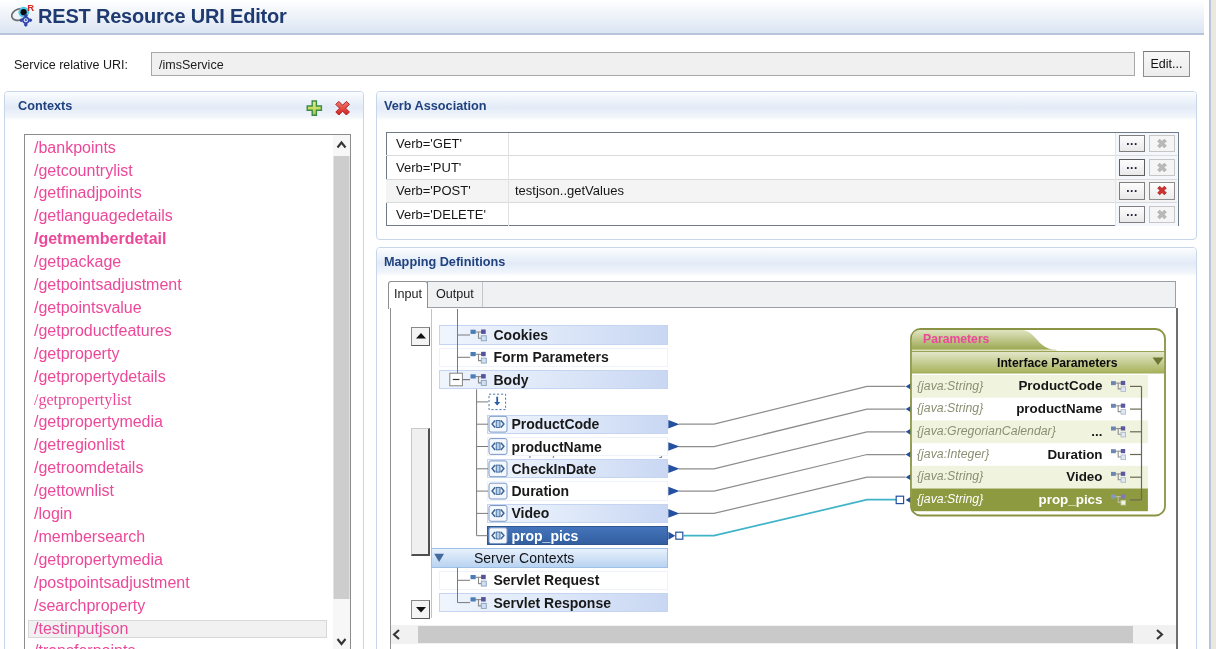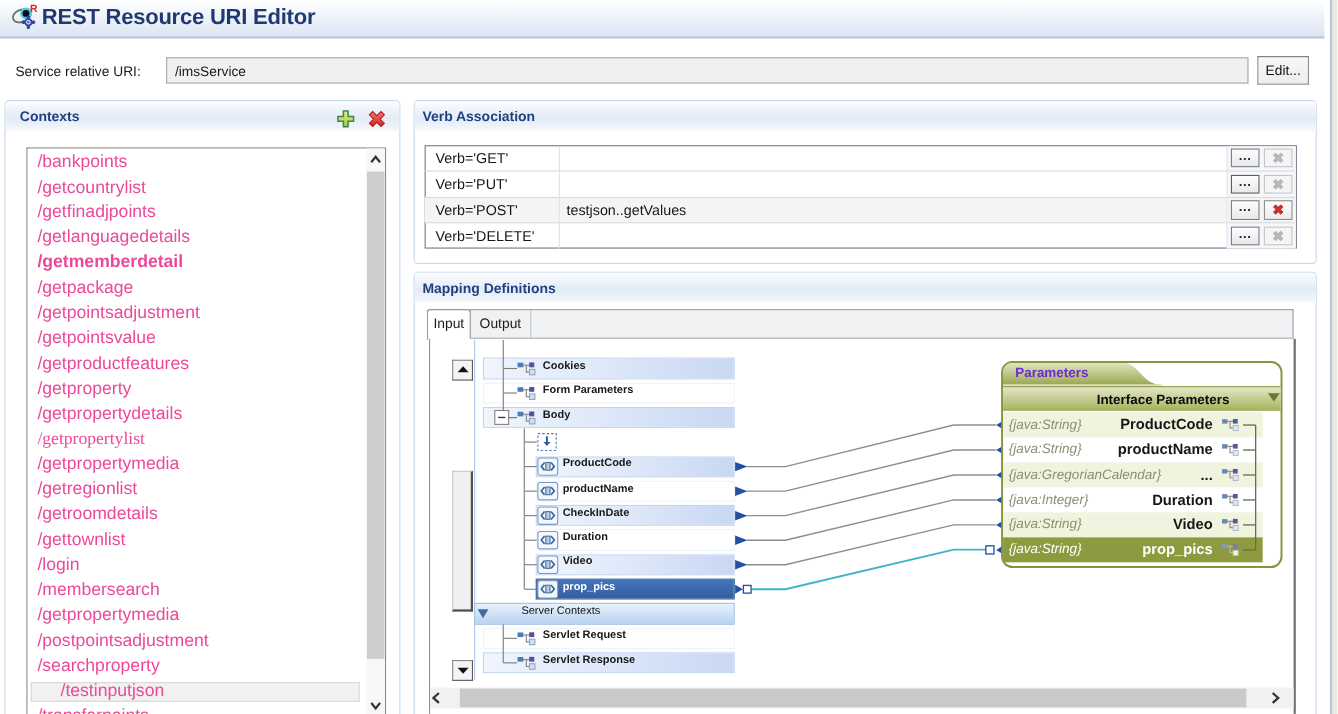--- a/index.html
+++ b/index.html
@@ -25,27 +25,27 @@
 .xbtn { position:absolute; width:26.2px; height:17.5px; border:1px solid #c6c6c6; background:#f5f5f5; }
 .xbtn.en { border-color:#8f8f8f; background:linear-gradient(#fdfdfd,#ececec); }
 .xbtn svg { display:block; margin:-1px 0 0 -1px; }
 .tab { position:absolute; font-size:12.6px; color:#1a1a1a; }
 .trow { position:absolute; height:19.4px;
   background:linear-gradient(90deg,#f0f5fd 0%,#dfe9f9 45%,#c9d7f3 100%);
   border:1px solid #c5d5f1; }
 .trow.wrow { background:#fff; border-color:#eef3fb; }
 .trow.tsel { background:linear-gradient(#4474bc,#335f9f); border-color:#2d5894; }
 .trow.grow { background:linear-gradient(#e7f1fc,#b9d3f1); border-color:#9fc0e6; }
-.tlab { position:absolute; font-size:10px; color:#191919; white-space:pre; }
+.tlab { position:absolute; font-size:14px; color:#191919; white-space:pre; }
 .tlab.b { font-weight:bold; }
 .tlab.i { font-style:italic; }
 .tc { stroke:#7a7a7a; stroke-width:1; fill:none; }
 .ml { stroke:#8d8d8d; stroke-width:1.25; fill:none; }
 .mlc { stroke:#3fb3c8; stroke-width:1.7; fill:none; }
-.pblab { position:absolute; font-size:12.2px; font-weight:bold; color:#6d28d9; }
+.pblab { position:absolute; font-size:12.2px; font-weight:bold; color:#ec4899; }
 .pbhdr { position:absolute; font-size:12.2px; font-weight:bold; color:#0b0b0b; }
 .pbtyp { position:absolute; font-size:12.3px; font-style:italic; }
 .pbnam { position:absolute; width:185.5px; text-align:right; font-size:13.4px; font-weight:bold; }
 .chev { stroke:#353535; stroke-width:2.1; fill:none; }
 </style></head>
 <body>
 
 <div class="abs hdr"></div>
 <svg class="abs" style="left:11px;top:3px;" width="26" height="26" viewBox="0 0 26 26">
   <ellipse cx="8.5" cy="11.5" rx="8" ry="5.6" fill="none" stroke="#6d6d6d" stroke-width="1.7" transform="rotate(-20 8.5 11.5)"></ellipse>
@@ -112,21 +112,21 @@
 <div class="li" style="top:276.4px;">/getpropertymedia</div>
 <div class="li" style="top:299.3px;">/getregionlist</div>
 <div class="li" style="top:322.2px;">/getroomdetails</div>
 <div class="li" style="top:345.1px;">/gettownlist</div>
 <div class="li" style="top:368.0px;">/login</div>
 <div class="li" style="top:390.9px;">/membersearch</div>
 <div class="li" style="top:413.8px;">/getpropertymedia</div>
 <div class="li" style="top:436.7px;">/postpointsadjustment</div>
 <div class="li" style="top:459.6px;">/searchproperty</div>
 <div style="position:absolute;left:3px;top:484.7px;width:299px;height:18.6px;background:#f1f1f1;border:1px solid #d8d8d8;"></div>
-<div class="li" style="top:482.5px;margin-left:21px;">/testinputjson</div>
+<div class="li" style="top:482.5px;">/testinputjson</div>
 <div class="li" style="top:505.4px;">/transferpoints</div>
   <div style="position:absolute;right:0;top:0;width:17px;height:528px;background:#f7f7f7;"></div>
   <svg style="position:absolute;right:0;top:0;" width="17" height="528" viewBox="0 0 17 528">
     <path d="M4.5,12.5 L8.5,7.5 L12.5,12.5" class="chev"></path>
     <rect x="0.5" y="21" width="16" height="443" fill="#cdcdcd"></rect>
     <path d="M4.5,504 L8.5,509 L12.5,504" class="chev"></path>
   </svg>
 </div>
 
 <div class="abs sec" style="left:376px;top:91px;width:821px;height:149px;">

